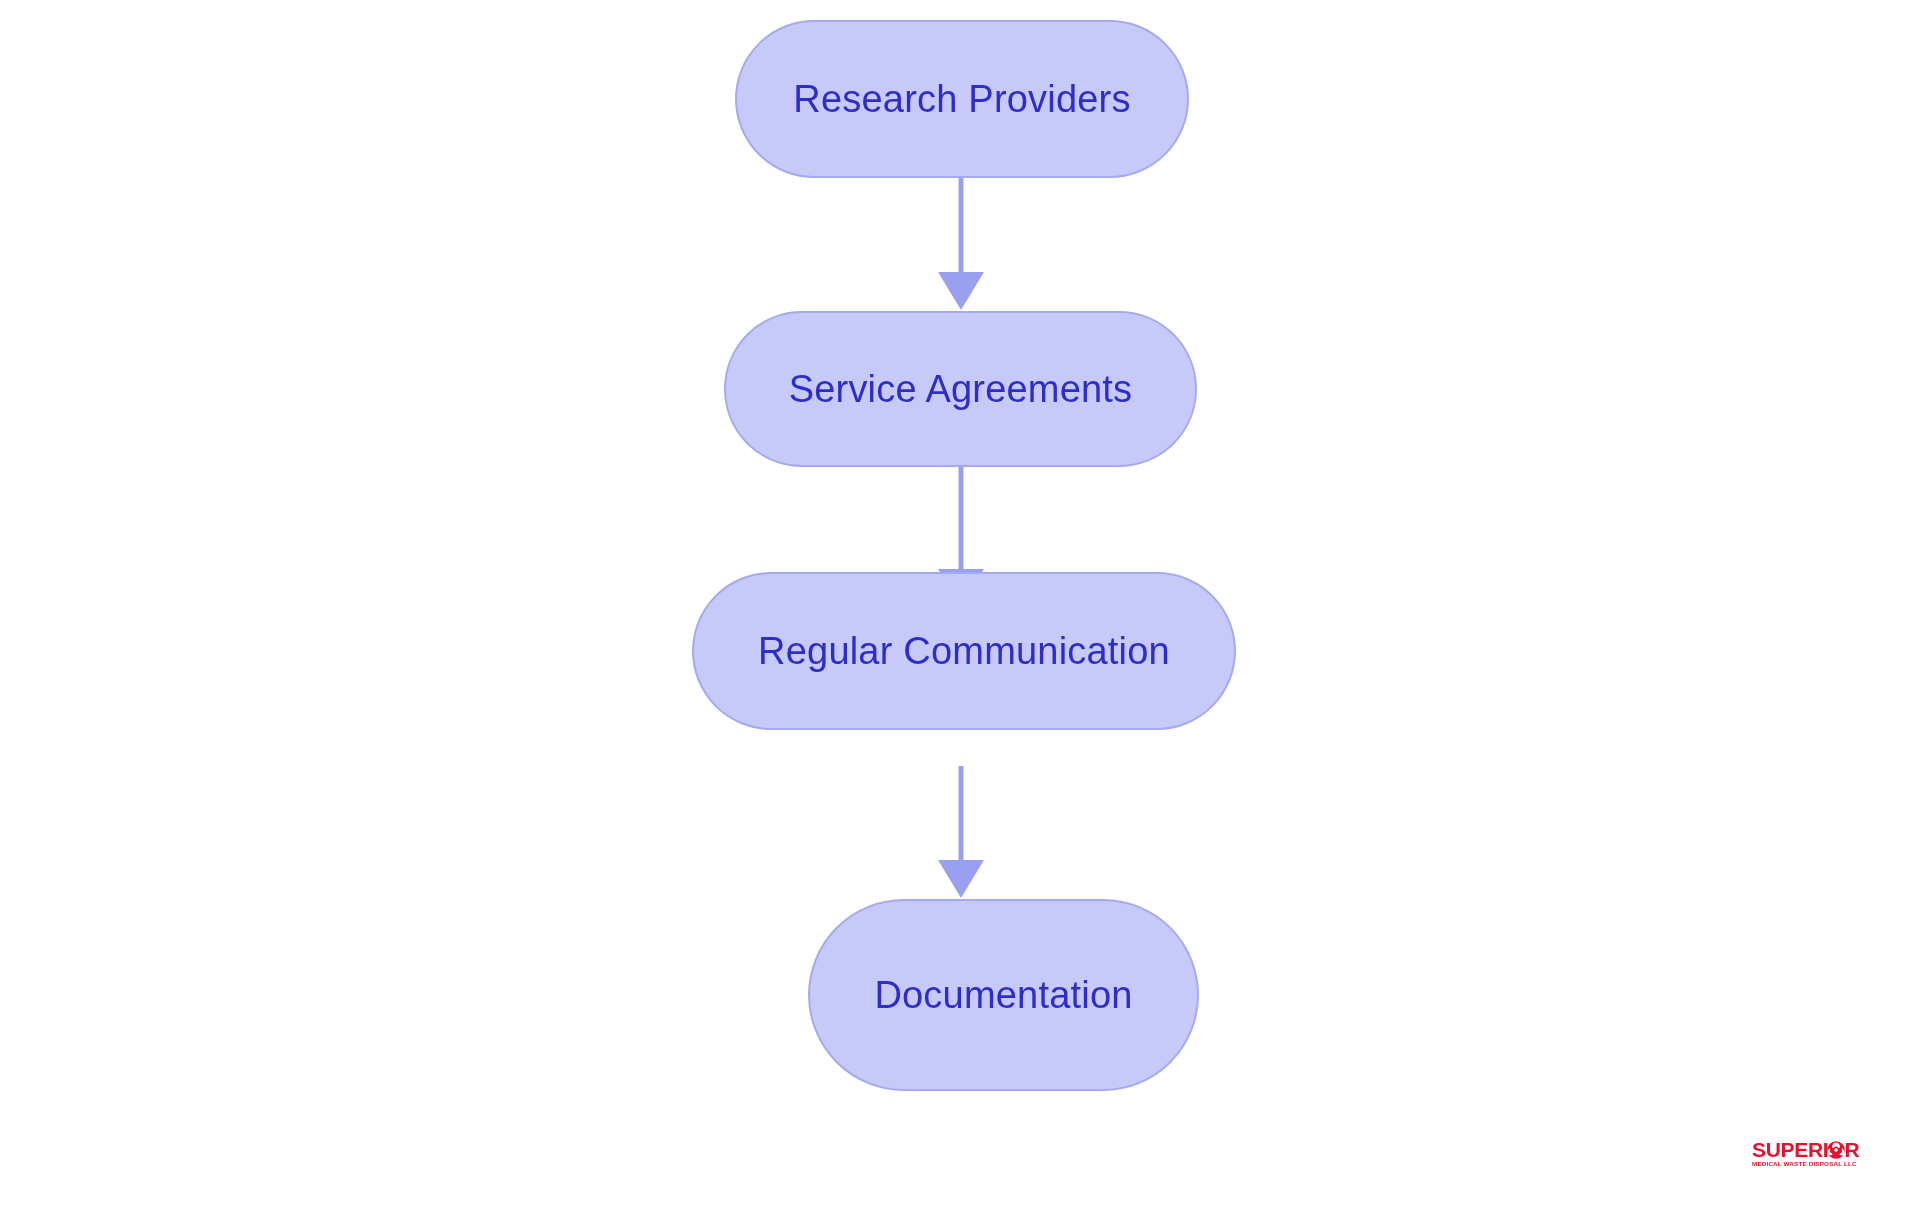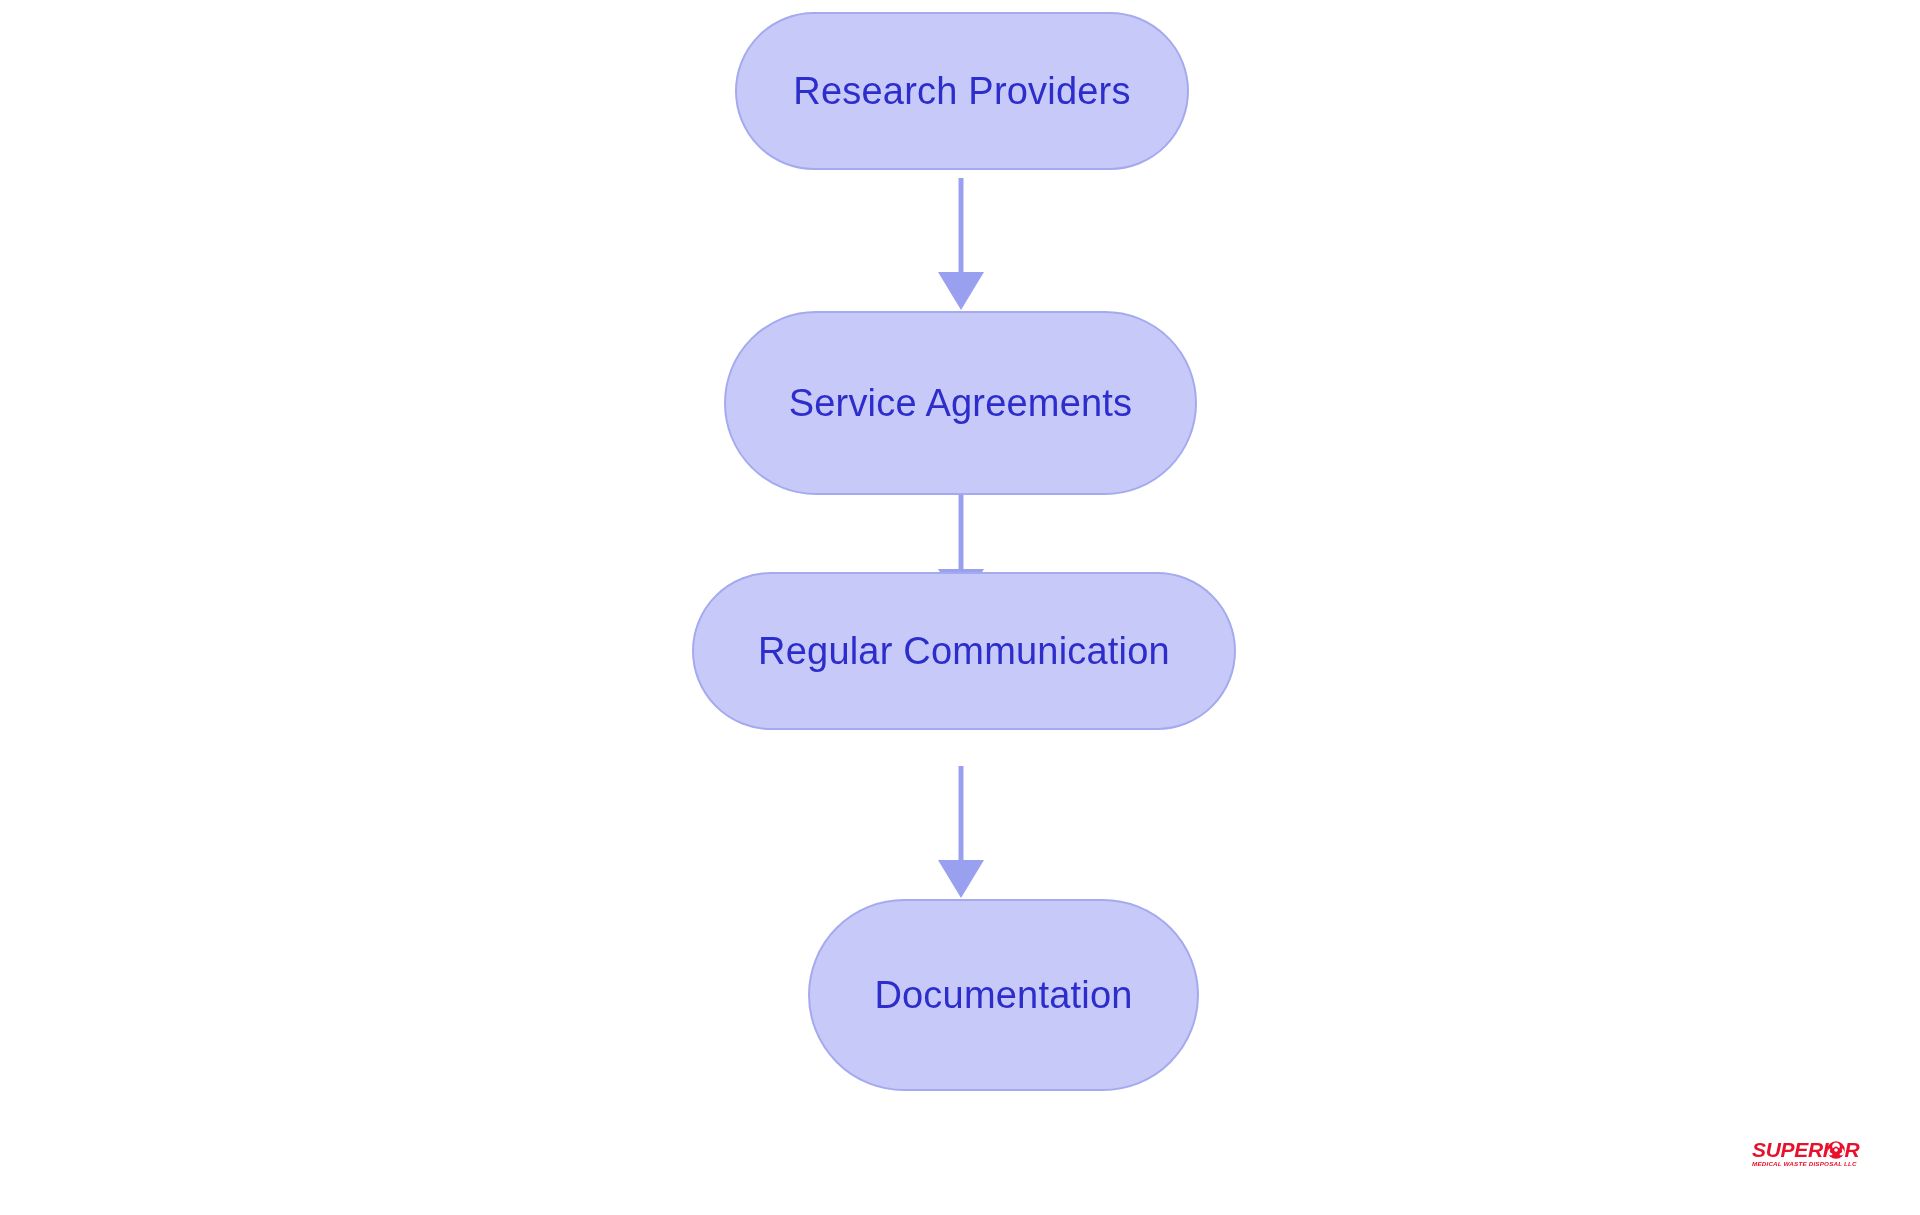--- a/index.html
+++ b/index.html
@@ -42,29 +42,29 @@
   }
 
   .node-label {
     color: #2d2dcc;
     font-size: 38px;
     line-height: 1;
   }
 
   #node-research-providers {
     left: 735px;
-    top: 12px;
+    top: 20px;
     width: 454px;
     height: 158px;
   }
   #node-service-agreements {
     left: 724px;
     top: 311px;
     width: 473px;
-    height: 184px;
+    height: 156px;
   }
   #node-regular-communication {
     left: 692px;
     top: 572px;
     width: 544px;
     height: 158px;
   }
   #node-documentation {
     left: 808px;
     top: 899px;
@@ -91,21 +91,20 @@
   }
 
   
   #watermark {
     position: absolute;
     left: 1752px;
     top: 1138px;
     width: 120px;
     height: 40px;
     user-select: none;
-    font-style: italic;
   }
   .wm-word {
     display: flex;
     align-items: center;
     justify-content: flex-start;
     font-family: "Liberation Sans", sans-serif;
     font-weight: 700;
     font-size: 21px;
     letter-spacing: -0.3px;
     color: #e8112d;

